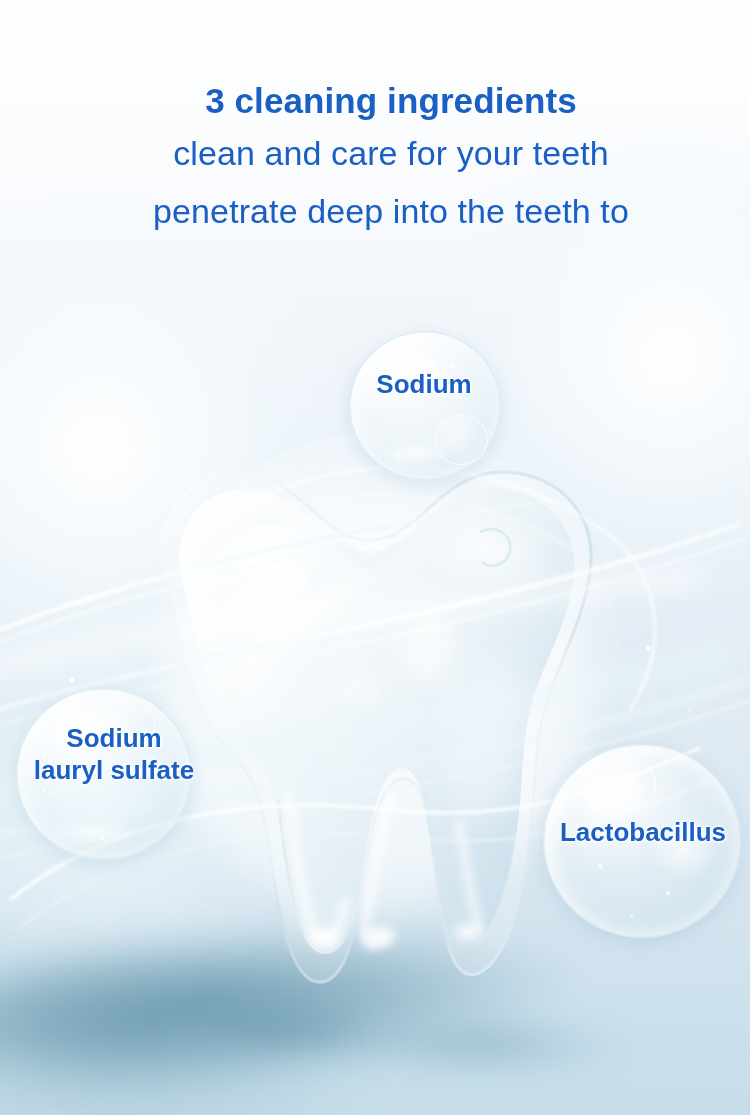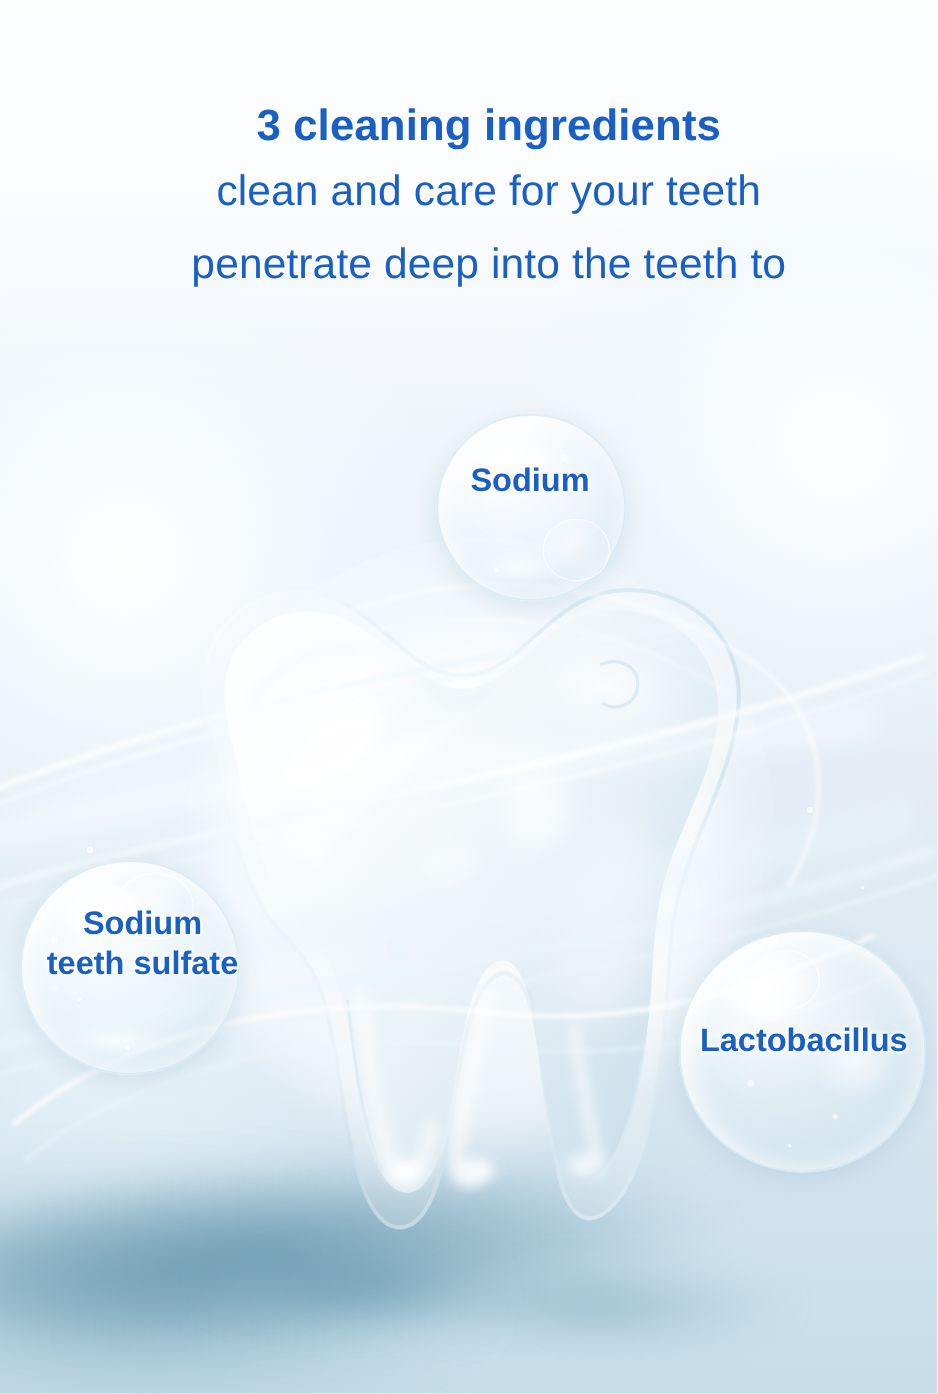--- a/index.html
+++ b/index.html
@@ -452,21 +452,21 @@
     <div class="rim"></div>
     <div class="hl-main" style="left:18%;top:10%;width:38%;height:26%;"></div>
     <div class="hl-ring" style="left:44%;top:6%;width:34%;height:30%;"></div>
     <div class="hl-bot" style="left:18%;top:76%;width:50%;height:16%;"></div>
     <div class="speck" style="left:14%;top:36%;width:5px;height:5px;"></div>
     <div class="speck" style="left:48%;top:86%;width:4px;height:4px;"></div>
     <div class="speck" style="left:26%;top:64%;width:3px;height:3px;"></div>
   </div>
   <div class="bubble-label" id="label-sls">
     <span>Sodium</span><br>
-    <span>teeth sulfate</span>
+    <span>lauryl sulfate</span>
   </div>
 
   <div class="bubble" id="bubble-lacto">
     <div class="shell"></div>
     <div class="rim"></div>
     <div class="hl-main" style="left:16%;top:12%;width:36%;height:26%;"></div>
     <div class="hl-ring" style="left:30%;top:8%;width:26%;height:24%;"></div>
     <div class="hl-bot" style="left:54%;top:36%;width:34%;height:34%;"></div>
     <div class="speck" style="left:28%;top:62%;width:5px;height:5px;"></div>
     <div class="speck" style="left:62%;top:76%;width:4px;height:4px;"></div>

